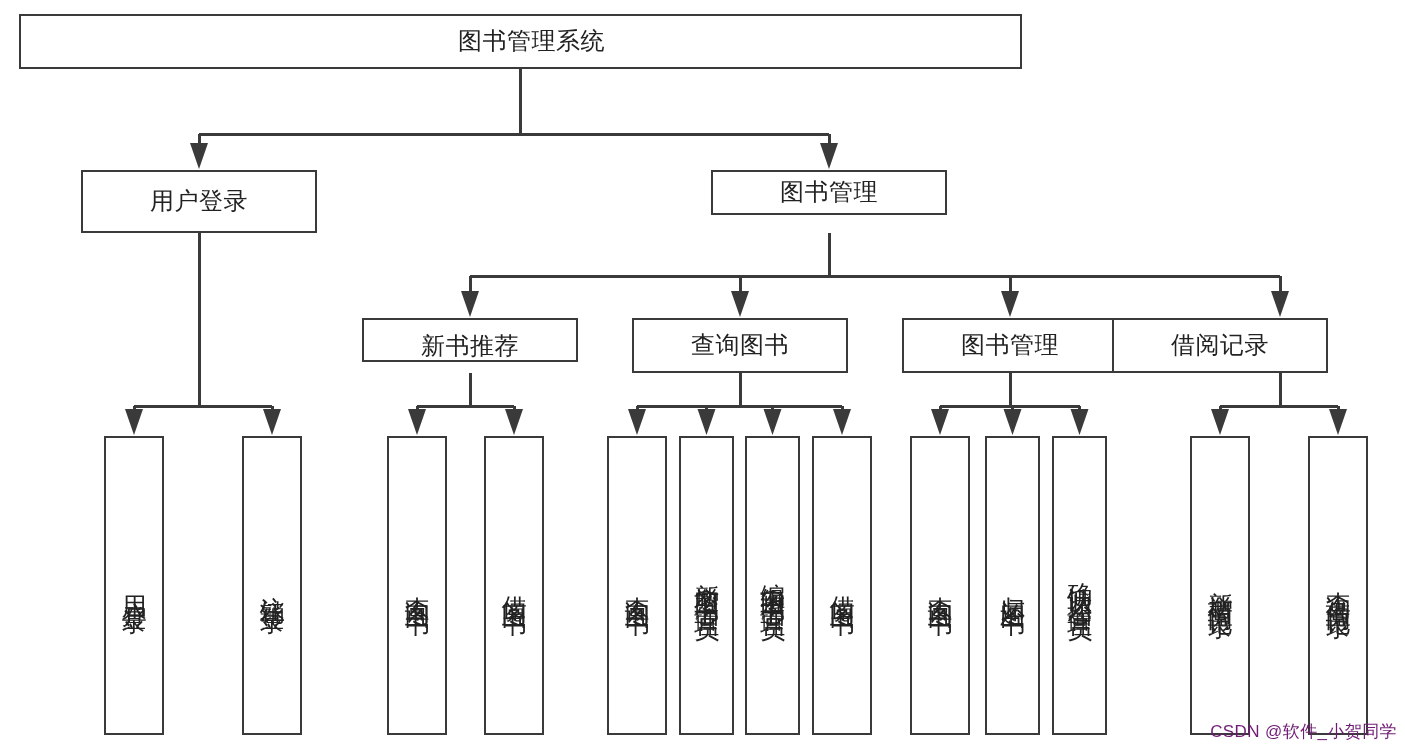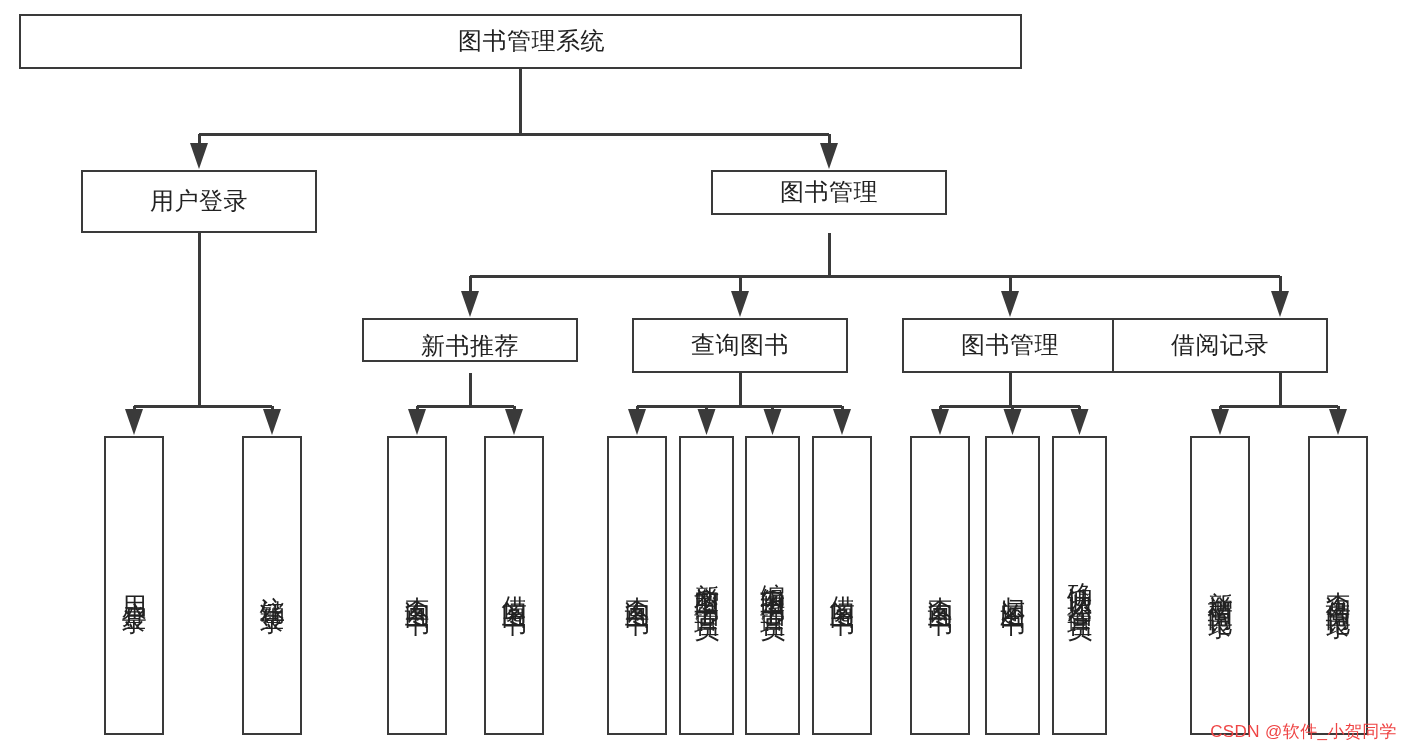--- a/index.html
+++ b/index.html
@@ -53,21 +53,21 @@
     text-orientation: upright;
     font-size: 25px;
     letter-spacing: 5px;
     line-height: 1.1;
   }
   .watermark {
     position: absolute;
     right: 8px;
     bottom: 4px;
     font-size: 17px;
-    color: #ef4444;
+    color: #701a75;
     white-space: nowrap;
     letter-spacing: 0.4px;
   }
 </style>
 </head>
 <body>
 
 <div id="stage">
   <svg id="edges" viewBox="0 0 1405 747" xmlns="http://www.w3.org/2000/svg">
       <line x1="520.5" y1="69" x2="520.5" y2="134" stroke="#3a3a3a" stroke-width="3" shape-rendering="crispEdges"></line>

